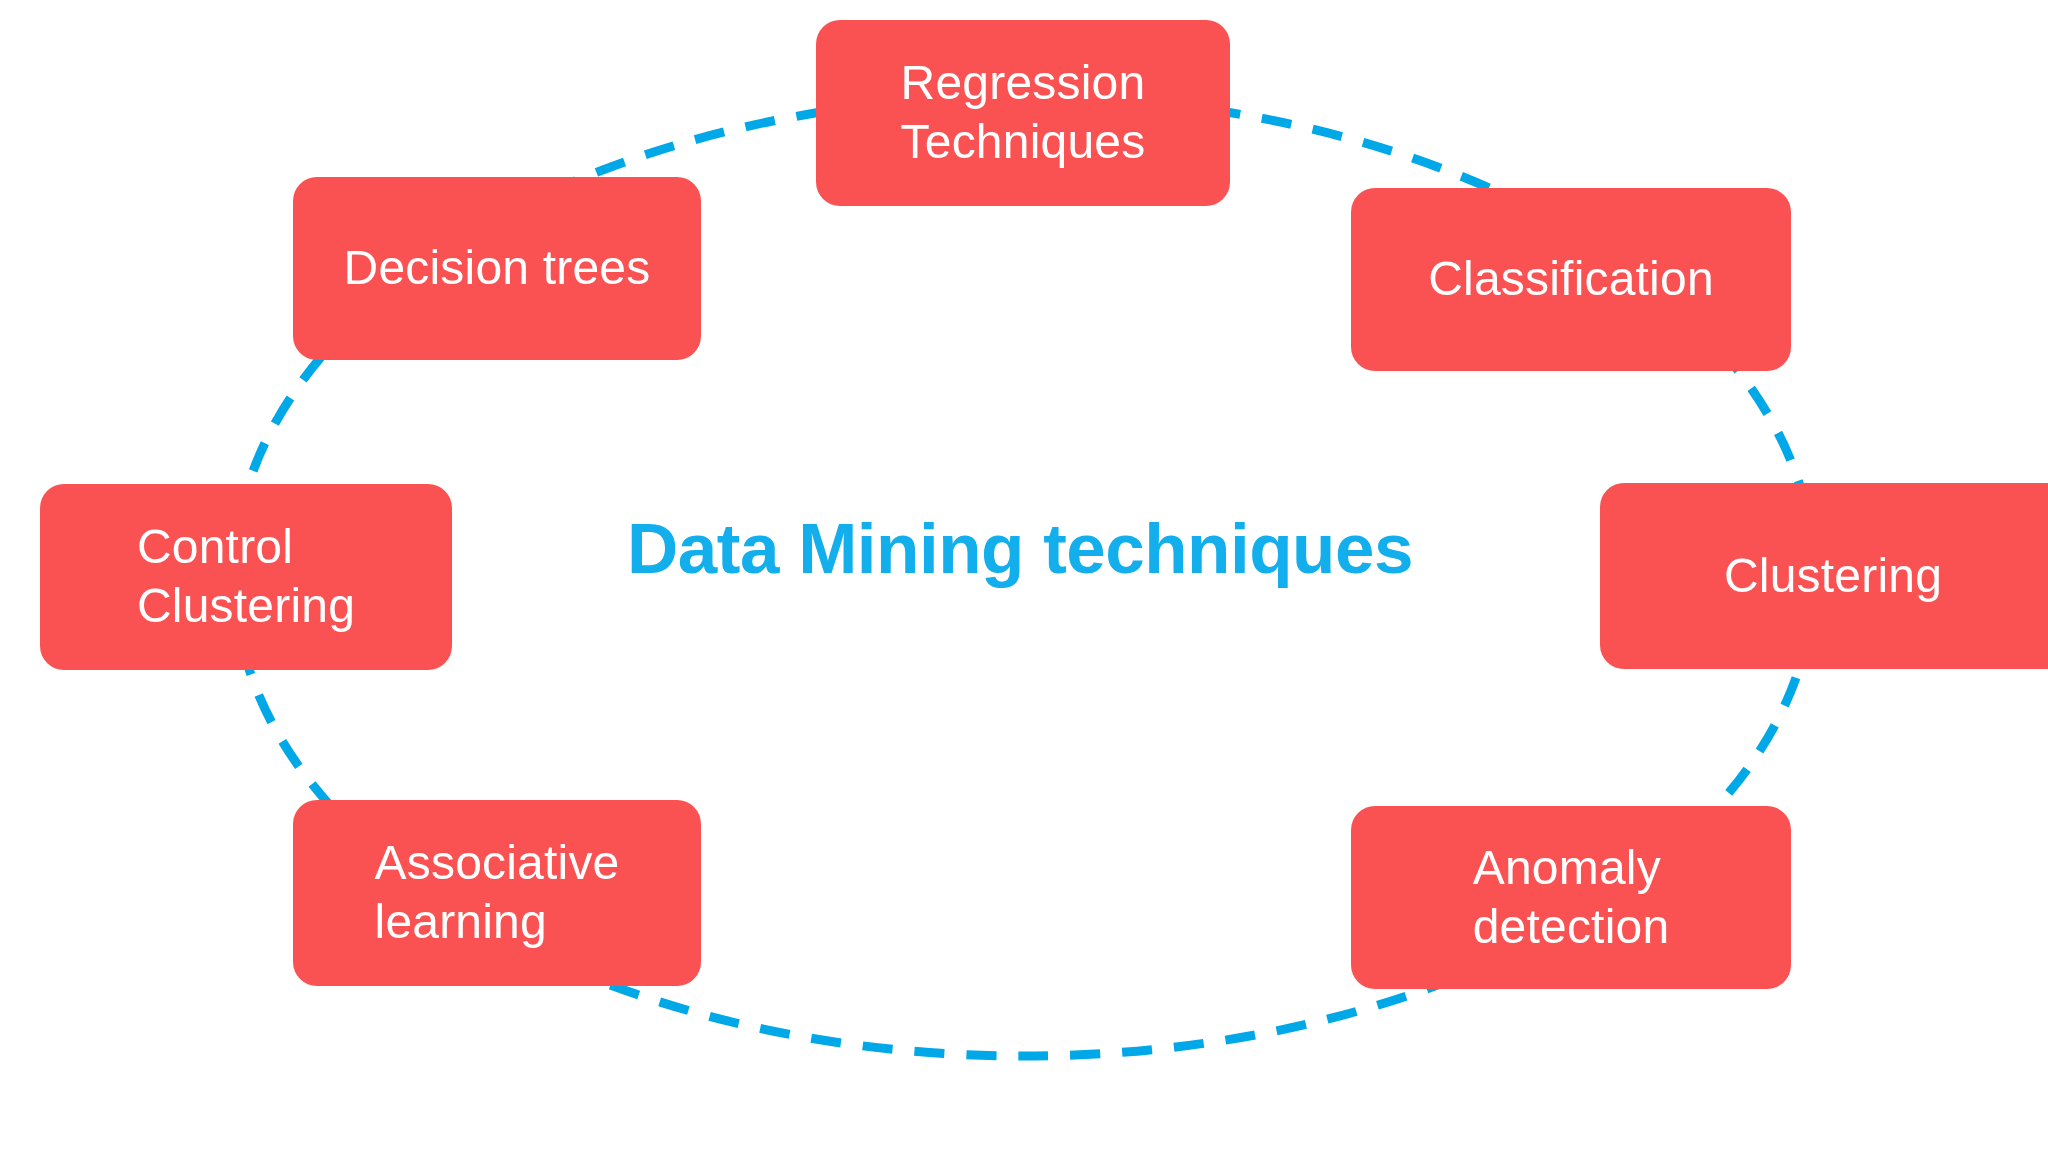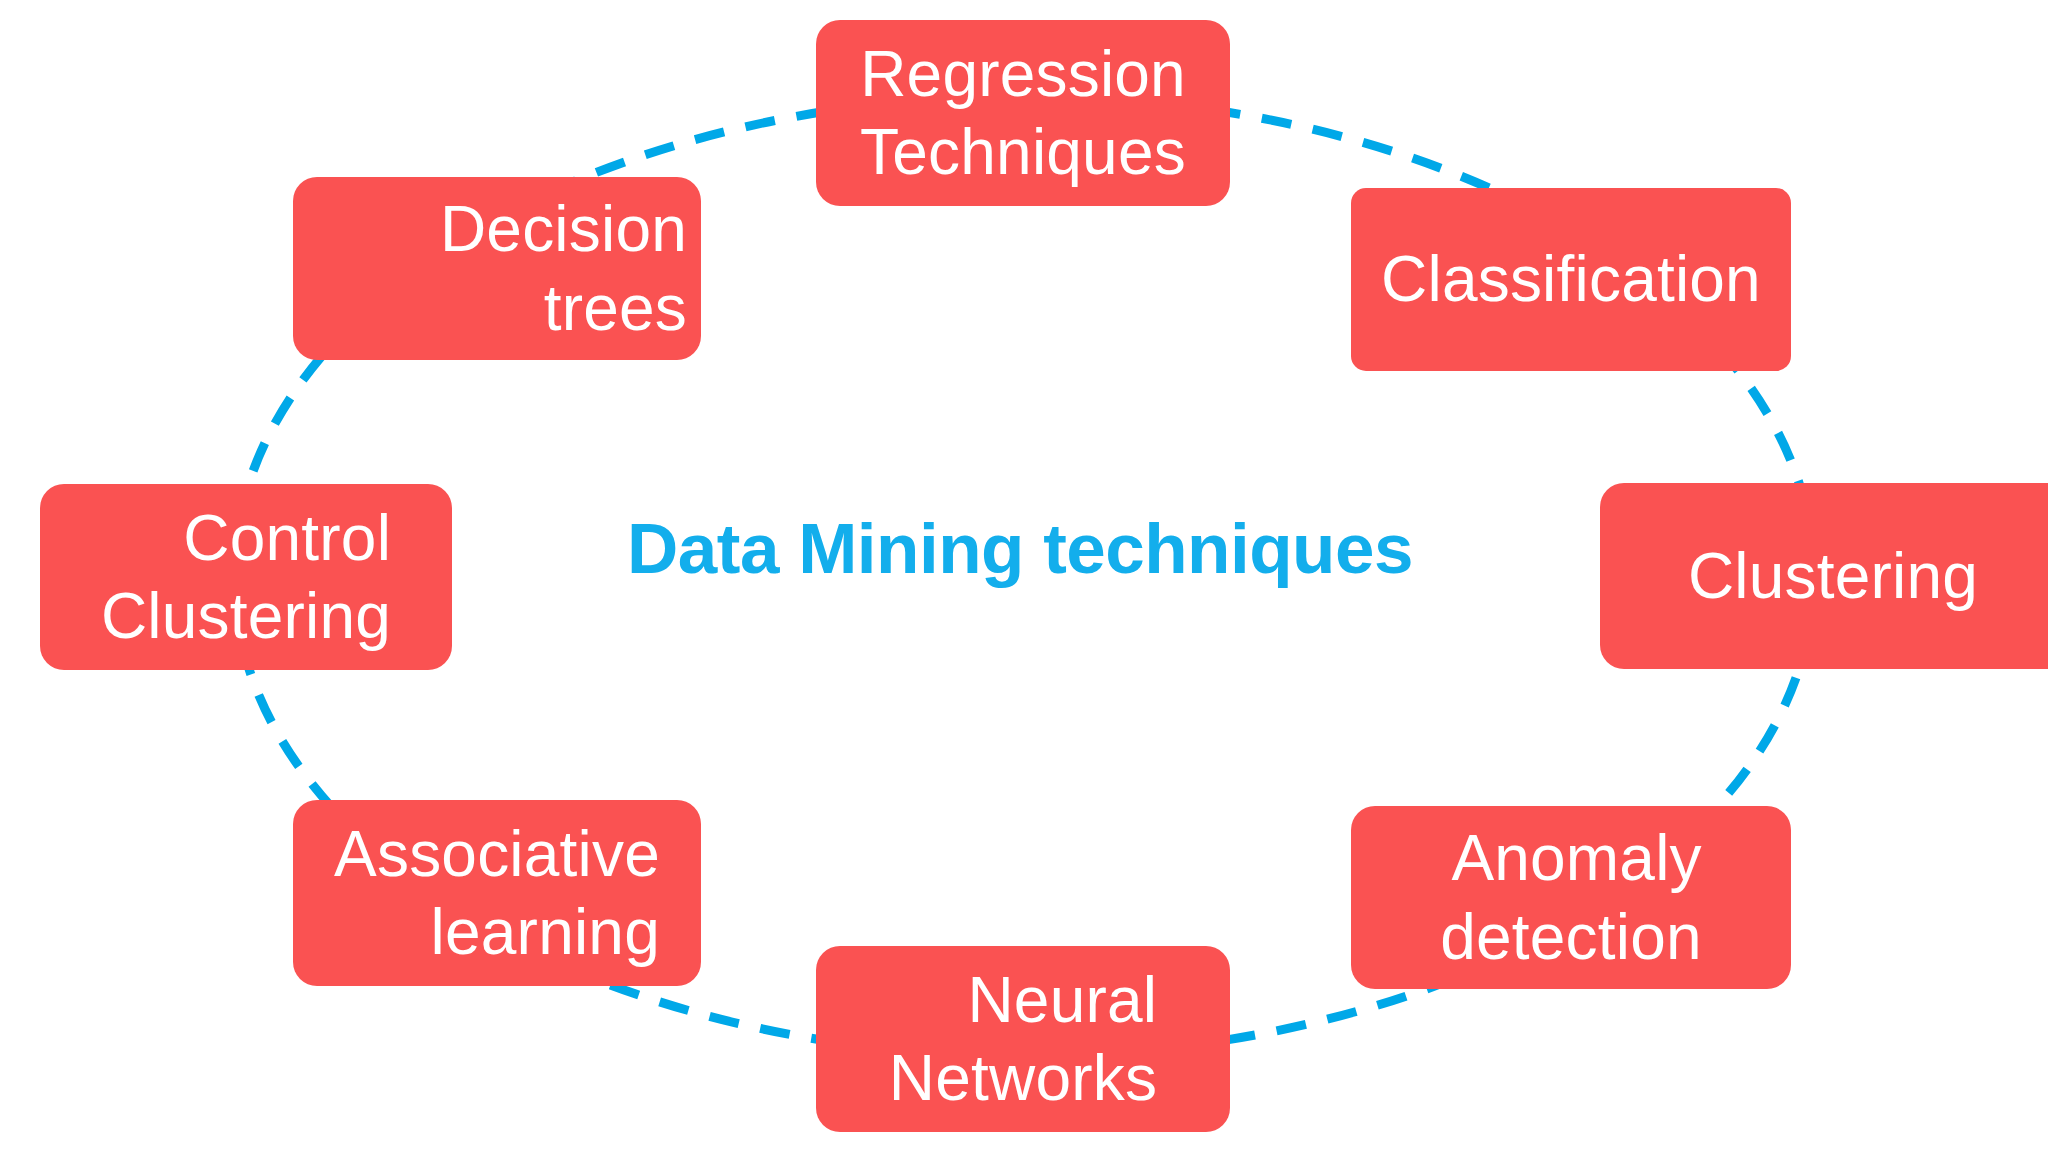--- a/index.html
+++ b/index.html
@@ -22,24 +22,24 @@
     width: 2048px;
     height: 1152px;
   }
   .node {
     position: absolute;
     background: #FA5252;
     border-radius: 24px;
     display: flex;
     align-items: center;
     justify-content: center;
-    text-align: right;
+    text-align: left;
     color: #ffffff;
     font-family: "Liberation Sans", sans-serif;
-    font-size: 64px;
+    font-size: 48px;
     font-weight: 400;
     line-height: 1.22;
     letter-spacing: 0.2px;
     box-sizing: border-box;
     padding: 6px 14px;
     white-space: pre-line;
   }
   #center-title {
     position: absolute;
     left: 470px;
@@ -59,29 +59,27 @@
 
 <div id="canvas">
 
   <svg id="ellipse-layer" viewBox="0 0 2048 1152" xmlns="http://www.w3.org/2000/svg">
     <ellipse cx="1024" cy="576" rx="790" ry="480" fill="none" stroke="#00A8E8" stroke-width="9" stroke-dasharray="30 22" stroke-linecap="butt"></ellipse>
   </svg>
 
   <div class="node" style="left:816px; top:20px; width:414px; height:186px;">Regression
 Techniques</div>
 
-  <div class="node" style="left:1351px; top:188px; width:440px; height:183px;border-radius:15px;">Classification</div>
+  <div class="node" style="left:1351px; top:188px; width:440px; height:183px;">Classification</div>
 
   <div class="node" style="left:1600px; top:483px; width:472px; height:186px;padding-left:8px;">Clustering</div>
 
   <div class="node" style="left:1351px; top:806px; width:440px; height:183px;">Anomaly
 detection</div>
 
-  <div class="node" style="left:816px; top:946px; width:414px; height:186px;">Neural
-Networks</div>
 
   <div class="node" style="left:293px; top:800px; width:408px; height:186px;">Associative
 learning</div>
 
   <div class="node" style="left:40px; top:484px; width:412px; height:186px;">Control
 Clustering</div>
 
   <div class="node" style="left:293px; top:177px; width:408px; height:183px;">Decision trees</div>
 
   <div id="center-title">Data Mining techniques</div>

